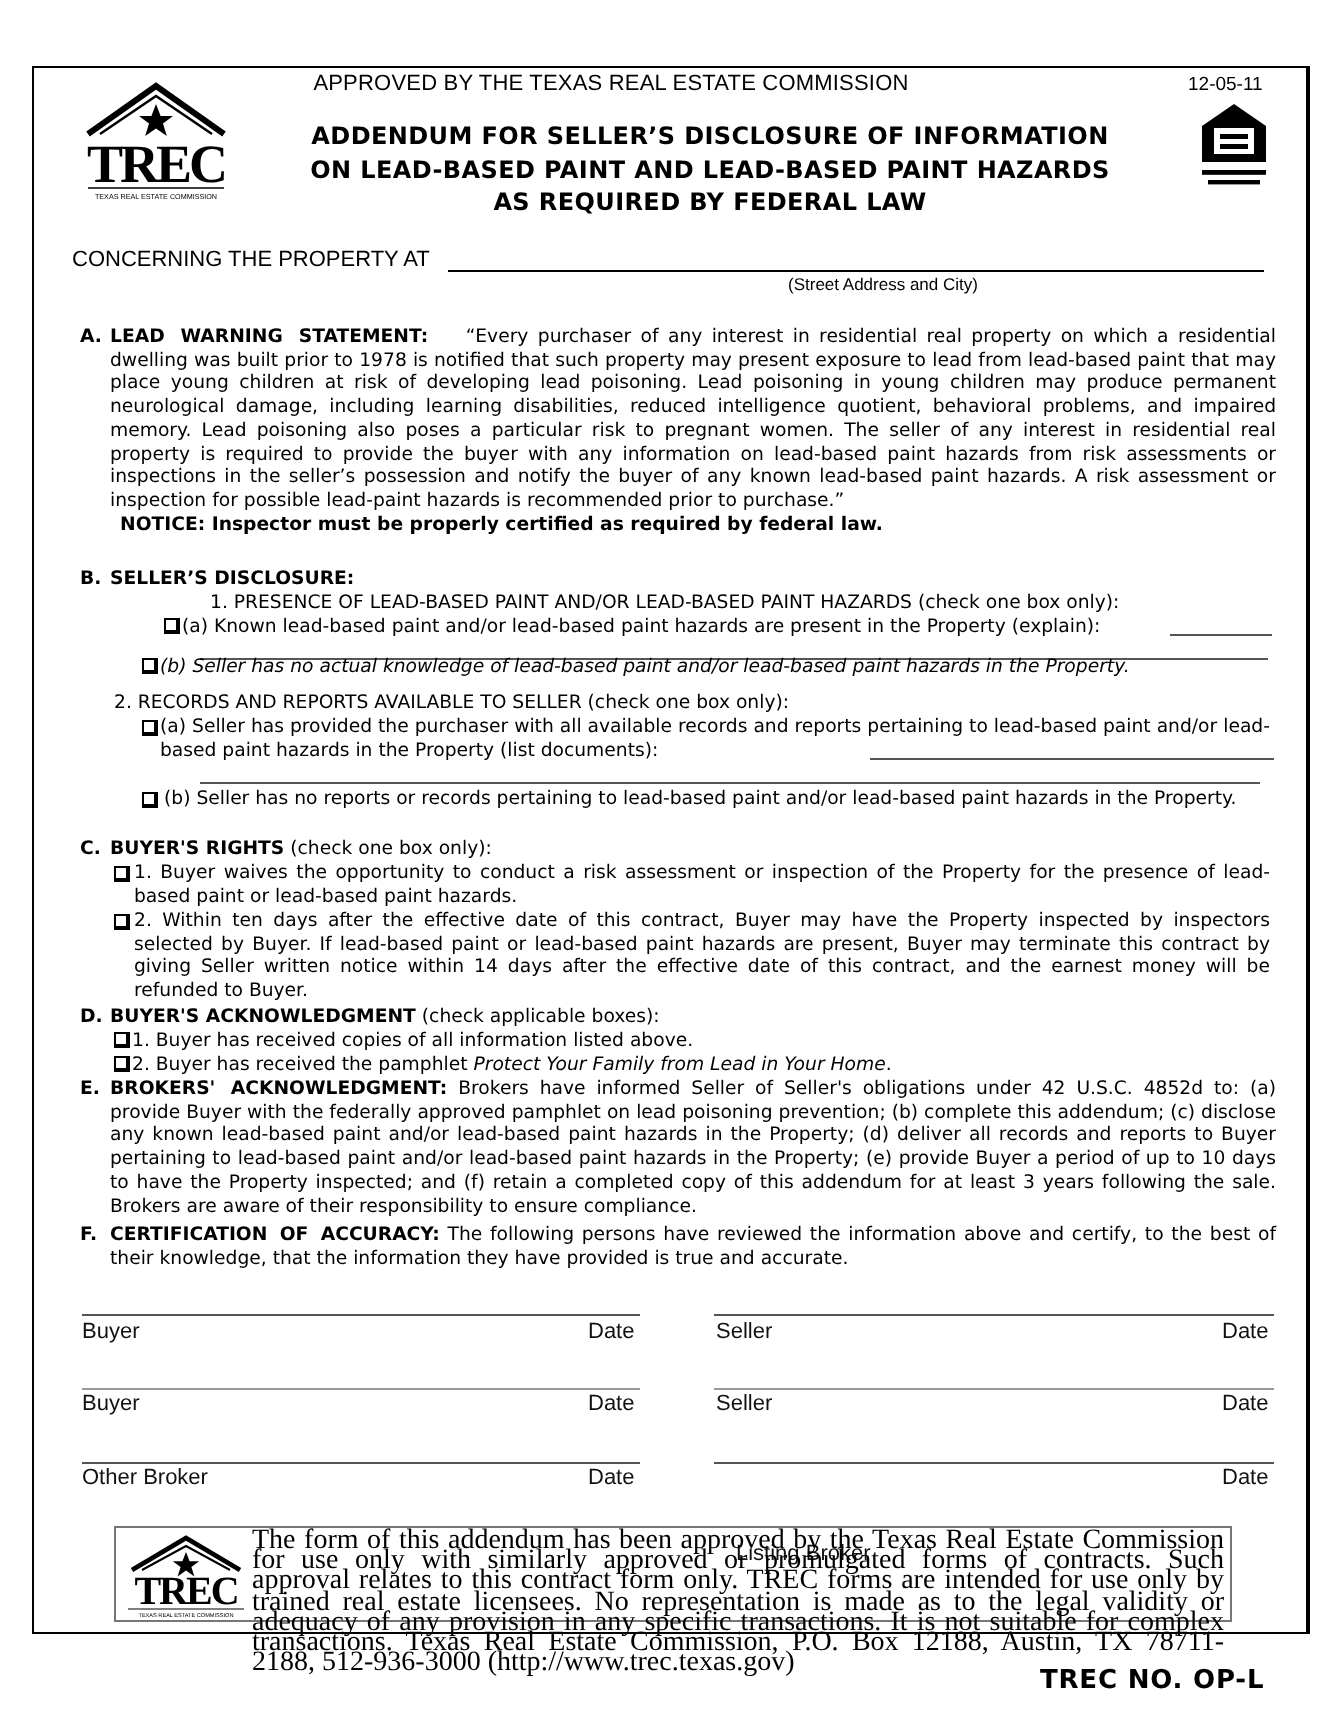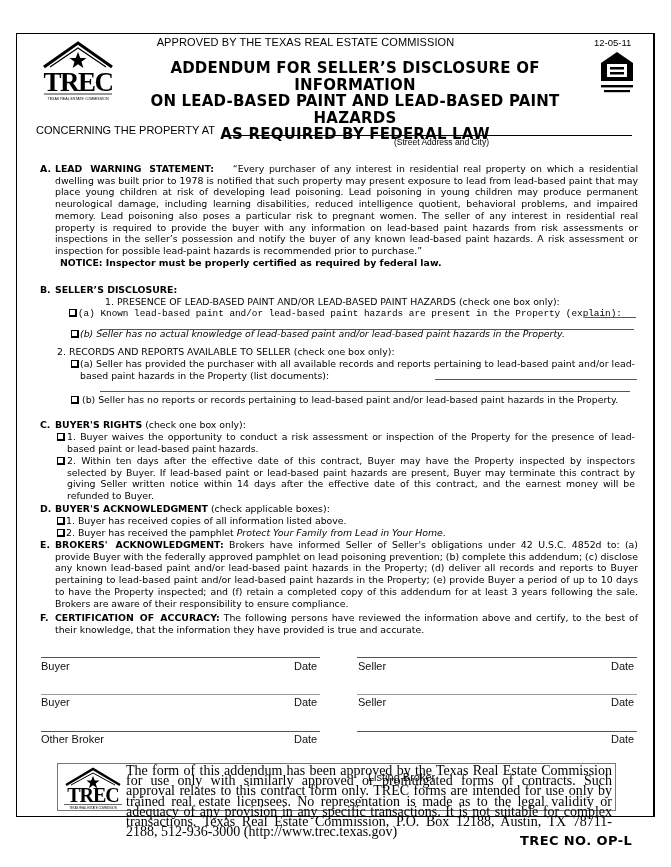--- a/index.html
+++ b/index.html
@@ -2,21 +2,21 @@
 <html><head>
 <meta charset="utf-8">
 <style>
   html, body { margin:0; padding:0; background:#ffffff; }
   body { width:671px; height:867px; position:relative; overflow:hidden; font-family:"DejaVu Sans", sans-serif; color:#000; }
   .frame { position:absolute; left:16px; top:33px; width:639px; height:784px; border:1px solid #000; border-right:2px solid #000; box-sizing:border-box; }
   .abs { position:absolute; }
   .approved { left:0; width:671px; top:36px; text-align:center; font-family:"Liberation Sans", sans-serif; font-size:11px; letter-spacing:0.1px; }
   .approved span { position:relative; left:-30px; }
   .version { left:594px; top:37px; font-family:"Liberation Sans", sans-serif; font-size:9.5px; }
-  .title { left:110px; width:490px; top:60px; text-align:center; font-family:"DejaVu Sans", sans-serif; font-weight:bold; font-size:15px; line-height:16.5px; letter-spacing:0.2px; }
+  .title { left:110px; width:490px; top:60px; text-align:center; font-family:"DejaVu Sans", sans-serif; font-weight:bold; font-size:12px; line-height:16.5px; letter-spacing:0.2px; }
   .logo { left:38px; top:40px; width:80px; height:62px; }
   .eho { left:598px; top:49px; width:38px; height:46px; }
   .concerning { left:36px; top:124px; font-family:"Liberation Sans", sans-serif; font-size:11px; }
   .concern-line { left:224px; top:135px; width:408px; border-bottom:1px solid #000; }
   .street { left:394px; top:137px; font-family:"Liberation Sans", sans-serif; font-size:8.5px; }
   .body-text { font-family:"DejaVu Sans", sans-serif; font-size:9.35px; line-height:11.7px; }
   .justify { text-align:justify; text-align-last:auto; }
   .b { font-weight:bold; }
   .i { font-style:italic; }
   .sec { left:40px; width:598px; }
@@ -73,21 +73,21 @@
     <span class="b" style="word-spacing:3px;">LEAD WARNING STATEMENT:</span>&nbsp;&nbsp;&nbsp;&nbsp;<span>“Every purchaser of any interest in residential real property on which a residential dwelling was built prior to 1978 is notified that such property may present exposure to lead from lead-based paint that may place young children at risk of developing lead poisoning.  Lead poisoning in young children may produce permanent neurological damage, including learning disabilities, reduced intelligence quotient, behavioral problems, and impaired memory.  Lead poisoning also poses a particular risk to pregnant women.  The seller of any interest in residential real property is required to provide the buyer with any information on lead-based paint hazards from risk assessments or inspections in the seller’s possession and notify the buyer of any known lead-based paint hazards.  A risk assessment or inspection for possible lead-paint hazards is recommended prior to purchase.”</span>
   </div>
   <div class="b" style="margin-left:20px;">NOTICE:  Inspector must be properly certified as required by federal law.</div>
 </div>
 
 <div class="abs sec body-text" style="top:284px;">
   <span class="letter">B.</span>
   <div class="secbody b">SELLER’S DISCLOSURE:</div>
 </div>
 <div class="abs body-text" style="left:57px; top:296px;margin-left:48px;">1. PRESENCE OF LEAD-BASED PAINT AND/OR LEAD-BASED PAINT HAZARDS (check one box only):</div>
-<div class="abs body-text" style="left:69px; top:308px; width:565px;font-family:Liberation Mono, monospace;">
+<div class="abs body-text" style="left:82px; top:308px; width:565px;">
   <span class="cb"></span><span>(a) Known lead-based paint and/or lead-based paint hazards are present in the Property  (explain):</span>
 </div>
 <div class="fillline" style="left:585px; top:317px; width:51px;"></div>
 <div class="fillline" style="left:100px; top:329px; width:534px;"></div>
 <div class="abs body-text" style="left:71px; top:328px; width:565px;font-style:italic;">
   <span class="cb"></span><span>(b) Seller has no actual knowledge of lead-based paint and/or lead-based paint hazards in the Property.</span>
 </div>
 <div class="abs body-text" style="left:57px; top:346px;">2. RECORDS AND REPORTS AVAILABLE TO SELLER (check one box only):</div>
 <div class="abs body-text" style="left:71px; top:358px; width:566px;">
   <div style="display:flex;">

